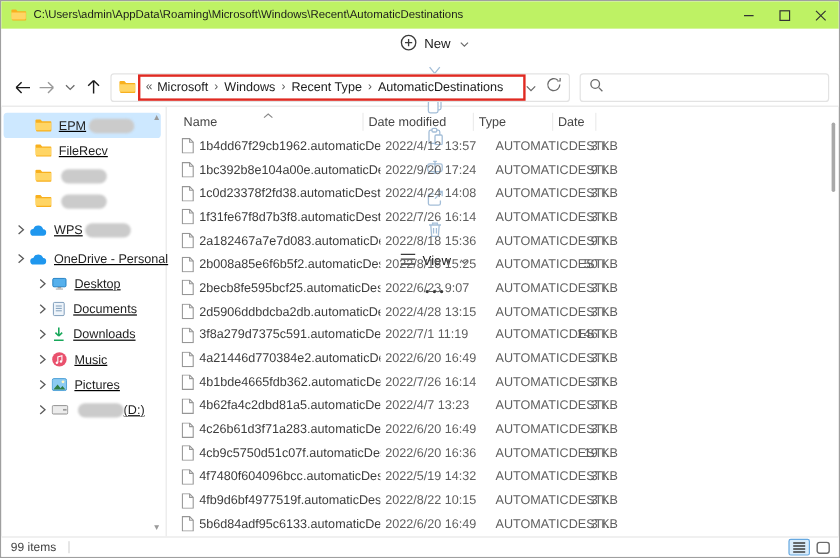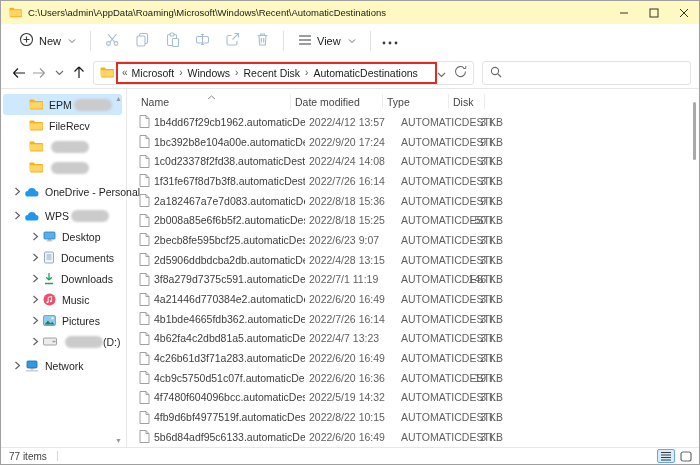--- a/index.html
+++ b/index.html
@@ -1,48 +1,48 @@
 <!DOCTYPE html>
 <html><head>
 <meta charset="utf-8">
 <style>
   * { margin:0; padding:0; box-sizing:border-box; }
   body { font-family:"Liberation Sans", sans-serif; background:#fff; }
   .window { width:700px; height:465px; border:1px solid #9f9f9f; background:#fff; position:relative; overflow:hidden; }
 
   
-  .titlebar { height:23px; display:flex; align-items:center; padding-left:8px; background:#fef9c3;text-align:right; }
+  .titlebar { height:23px; display:flex; align-items:center; padding-left:8px; background:#bef264;text-align:right; }
   .titlebar .t-icon { display:flex; margin-right:6px; }
   .titlebar .t-text { font-size:9.5px; color:#1b1b1b; white-space:nowrap; }
   .win-controls { margin-left:auto; display:flex; height:100%; }
   .win-btn { width:30px; display:flex; align-items:center; justify-content:center; color:#333; }
 
   
-  .toolbar { height:33px; display:flex; align-items:center; padding-left:10px; background:#fff; }
+  .toolbar { height:33px; display:flex; align-items:center; padding-left:24px; background:#fff;flex-direction:column; }
   .tb-btn { display:flex; align-items:center; gap:5px; padding:4px 8px; border-radius:4px; font-size:11px; color:#1b1b1b; background:none; border:none; }
   .tb-iconbtn { width:30px; display:flex; justify-content:center; align-items:center; padding:4px 0; background:none; border:none; }
   .tb-sep { width:1px; height:20px; background:#e1e1e1; margin:0 6px; }
   .tb-chev { display:flex; margin-left:2px; }
 
   
   .navbar { height:32px; display:flex; align-items:center; padding:0 8px; border-bottom:1px solid #e7e7e7; background:#fff; }
   .nav-btn { width:23px; height:24px; display:flex; align-items:center; justify-content:center; background:none; border:none; }
   .addressbox { flex:1; height:24px; margin-left:4px; display:flex; align-items:center; border:1px solid #e3e3e3; border-radius:3px; background:#fff; padding:0 6px; }
   .addr-folder { display:flex; margin-right:2px; }
   .addr-collapse { font-size:10px; color:#555; margin-right:1px; }
   .redbox { display:flex; align-items:center; border:2px solid #e02a22; padding:1px 14px 1px 4px; height:22px; }
   .crumb { font-size:10.5px; color:#1b1b1b; padding:0 3px; white-space:nowrap; }
   .crumb-sep { font-size:10px; color:#555; padding:0 2px; }
   .addr-right { margin-left:auto; display:flex; align-items:center; gap:8px; }
   .searchbox { width:238px; height:24px; margin-left:8px; display:flex; align-items:center; border:1px solid #e3e3e3; border-radius:3px; padding:0 7px; background:#fff; }
   .searchbox input { border:none; outline:none; flex:1; font-size:10.5px; margin-left:6px; font-family:"Liberation Sans", sans-serif; }
 
   
   .body { display:flex; height:358px; }
-  .sidebar { width:126px; border-right:1px solid #e9e9e9; position:relative; padding-top:5px; }
+  .sidebar { width:138px; border-right:1px solid #e9e9e9; position:relative; padding-top:5px;text-decoration:underline; }
   .side-row { height:21px; display:flex; align-items:center; margin:0 4px 0 2px; border-radius:3px; }
   .side-row.gap { margin-top:3px; }
   .side-row.sel-blue { background:#cde8ff; }
   .side-row.sel-grey { background:#dcdcdc; }
   .side-row .chev { width:16px; display:flex; justify-content:center; flex:none; }
   .side-row.root { padding-left:6px; }
   .side-row.child { padding-left:24px; }
   .side-row.quick { padding-left:26px; }
   .s-icon { display:flex; margin-right:6px; flex:none; }
   .s-label { font-size:10.5px; color:#1f1f1f; white-space:nowrap; }
@@ -208,21 +208,21 @@
             <path d="M.5 3.2h13v5.3a1 1 0 0 1-1 1h-11a1 1 0 0 1-1-1z" fill="#ffd565"></path>
           </svg>
       </span>
       <div class="redbox">
         <span class="addr-collapse">«</span>
         <span id="breadcrumb" style="display:flex;">
             <span class="crumb">Microsoft</span>
             <span class="crumb-sep">›</span>
             <span class="crumb">Windows</span>
             <span class="crumb-sep">›</span>
-            <span class="crumb">Recent Disk</span>
+            <span class="crumb">Recent Type</span>
             <span class="crumb-sep">›</span>
             <span class="crumb">AutomaticDestinations</span>
           </span>
       </div>
       <div class="addr-right">
         <span><svg width="9" height="6">
               <path d="M1 1l3.5 3.5L8 1" fill="none" stroke="#6b6b6b" stroke-width="1.1"></path>
             </svg></span>
         <span><svg width="13" height="13" fill="none" stroke="#6b6b6b" stroke-width="1.1">
               <path d="M11.5 6.5a5 5 0 1 1-1.7-3.7"></path>
@@ -284,35 +284,35 @@
             <span class="chev">
               <svg width="7" height="9">
                 <path d="M1.5 1l4 3.5-4 3.5" fill="none" stroke="#5c5c5c" stroke-width="1.1"></path>
               </svg>
             </span>
             <span class="s-icon">
               <svg width="14" height="10">
                 <path d="M3.2 9.5a2.8 2.8 0 0 1-.4-5.6A4.3 4.3 0 0 1 11 4.1a2.7 2.7 0 0 1-.4 5.4z" fill="#1f97ee"></path>
               </svg>
             </span>
-            <span class="s-label">OneDrive - Personal</span>
+            <span class="s-label">WPS</span>
+            <span class="blur-box"></span>
           </div>
           <div class="side-row root gap">
             <span class="chev">
               <svg width="7" height="9">
                 <path d="M1.5 1l4 3.5-4 3.5" fill="none" stroke="#5c5c5c" stroke-width="1.1"></path>
               </svg>
             </span>
             <span class="s-icon">
               <svg width="14" height="10">
                 <path d="M3.2 9.5a2.8 2.8 0 0 1-.4-5.6A4.3 4.3 0 0 1 11 4.1a2.7 2.7 0 0 1-.4 5.4z" fill="#1f97ee"></path>
               </svg>
             </span>
-            <span class="s-label">WPS</span>
-            <span class="blur-box"></span>
+            <span class="s-label">OneDrive - Personal</span>
           </div>
           <div class="side-row child">
             <span class="chev">
               <svg width="7" height="9">
                 <path d="M1.5 1l4 3.5-4 3.5" fill="none" stroke="#5c5c5c" stroke-width="1.1"></path>
               </svg>
             </span>
             <span class="s-icon">
               <svg width="13" height="11">
                 <rect x="1" y="1" width="11" height="7" rx="1" fill="#56b0ec" stroke="#1f7ec2" stroke-width="0.8"></rect>
@@ -387,50 +387,35 @@
               </svg>
             </span>
             <span class="s-icon">
               <svg width="14" height="11">
                 <rect x="0.5" y="2" width="13" height="7" rx="1" fill="#ececec" stroke="#8e8e8e" stroke-width="0.8"></rect>
                 <rect x="9.5" y="4.8" width="3" height="1.4" fill="#9a9a9a"></rect>
               </svg>
             </span>
             <span class="blur-box"></span>
             <span class="s-label">(D:)</span>
-          </div>
-          <div class="side-row root gap">
-            <span class="chev">
-              <svg width="7" height="9">
-                <path d="M1.5 1l4 3.5-4 3.5" fill="none" stroke="#5c5c5c" stroke-width="1.1"></path>
-              </svg>
-            </span>
-            <span class="s-icon">
-              <svg width="14" height="12">
-                <rect x="2" y="1" width="10" height="7" rx="1" fill="#2f9ae3" stroke="#1268a8" stroke-width="0.8"></rect>
-                <rect x="5.5" y="8.2" width="3" height="1.2" fill="#9a9a9a"></rect>
-                <path d="M1 10.8h12" stroke="#b5b5b5" stroke-width="1"></path>
-              </svg>
-            </span>
-            <span class="s-label">Network</span>
           </div>
         </div>
       <span class="scroll-arrow" style="top:6px">▲</span>
       <span class="scroll-arrow" style="bottom:3px">▼</span>
     </aside>
 
     <div class="filearea">
       <div class="fl-header">
         <span class="sort-caret"><svg width="9" height="5">
               <path d="M1 4l3.5-3L8 4" fill="none" stroke="#8a8a8a" stroke-width="1"></path>
             </svg></span>
         <span class="hcell h-name">Name</span>
         <span class="hcell h-date">Date modified</span>
         <span class="hcell h-type">Type</span>
-        <span class="hcell h-size">Disk</span>
+        <span class="hcell h-size">Date</span>
       </div>
       <div id="rows">
   <div class="f-row">
     <span class="f-icon">
               <svg width="11" height="13" viewBox="0 0 11 13">
                 <path d="M1 .5h6L10 3.5v9H1z" fill="#fff" stroke="#969696" stroke-width="0.9"></path>
                 <path d="M7 .5v3h3" fill="none" stroke="#969696" stroke-width="0.9"></path>
               </svg>
             </span>
     <span class="f-name">1b4dd67f29cb1962.automaticDestination...</span>
@@ -645,21 +630,21 @@
     <span class="f-date">2022/6/20 16:49</span>
     <span class="f-type">AUTOMATICDESTI...</span>
     <span class="f-size">3 KB</span>
   </div>
 </div>
       <span class="v-scroll"></span>
     </div>
   </div>
 
   <div class="statusbar">
-    <span class="sb-count">77 items</span>
+    <span class="sb-count">99 items</span>
     <span class="sb-sep"></span>
     <div class="sb-views">
       <span class="sb-viewbtn active">
           <svg width="12" height="10">
             <path d="M1 1.5h10M1 4h10M1 6.5h10M1 9h10" stroke="#3b3b3b" stroke-width="1.2"></path>
           </svg>
         </span>
       <span class="sb-viewbtn">
           <svg width="12" height="11">
             <rect x="1" y="1" width="10" height="9" rx="2" fill="none" stroke="#6b6b6b" stroke-width="1.2"></rect>

